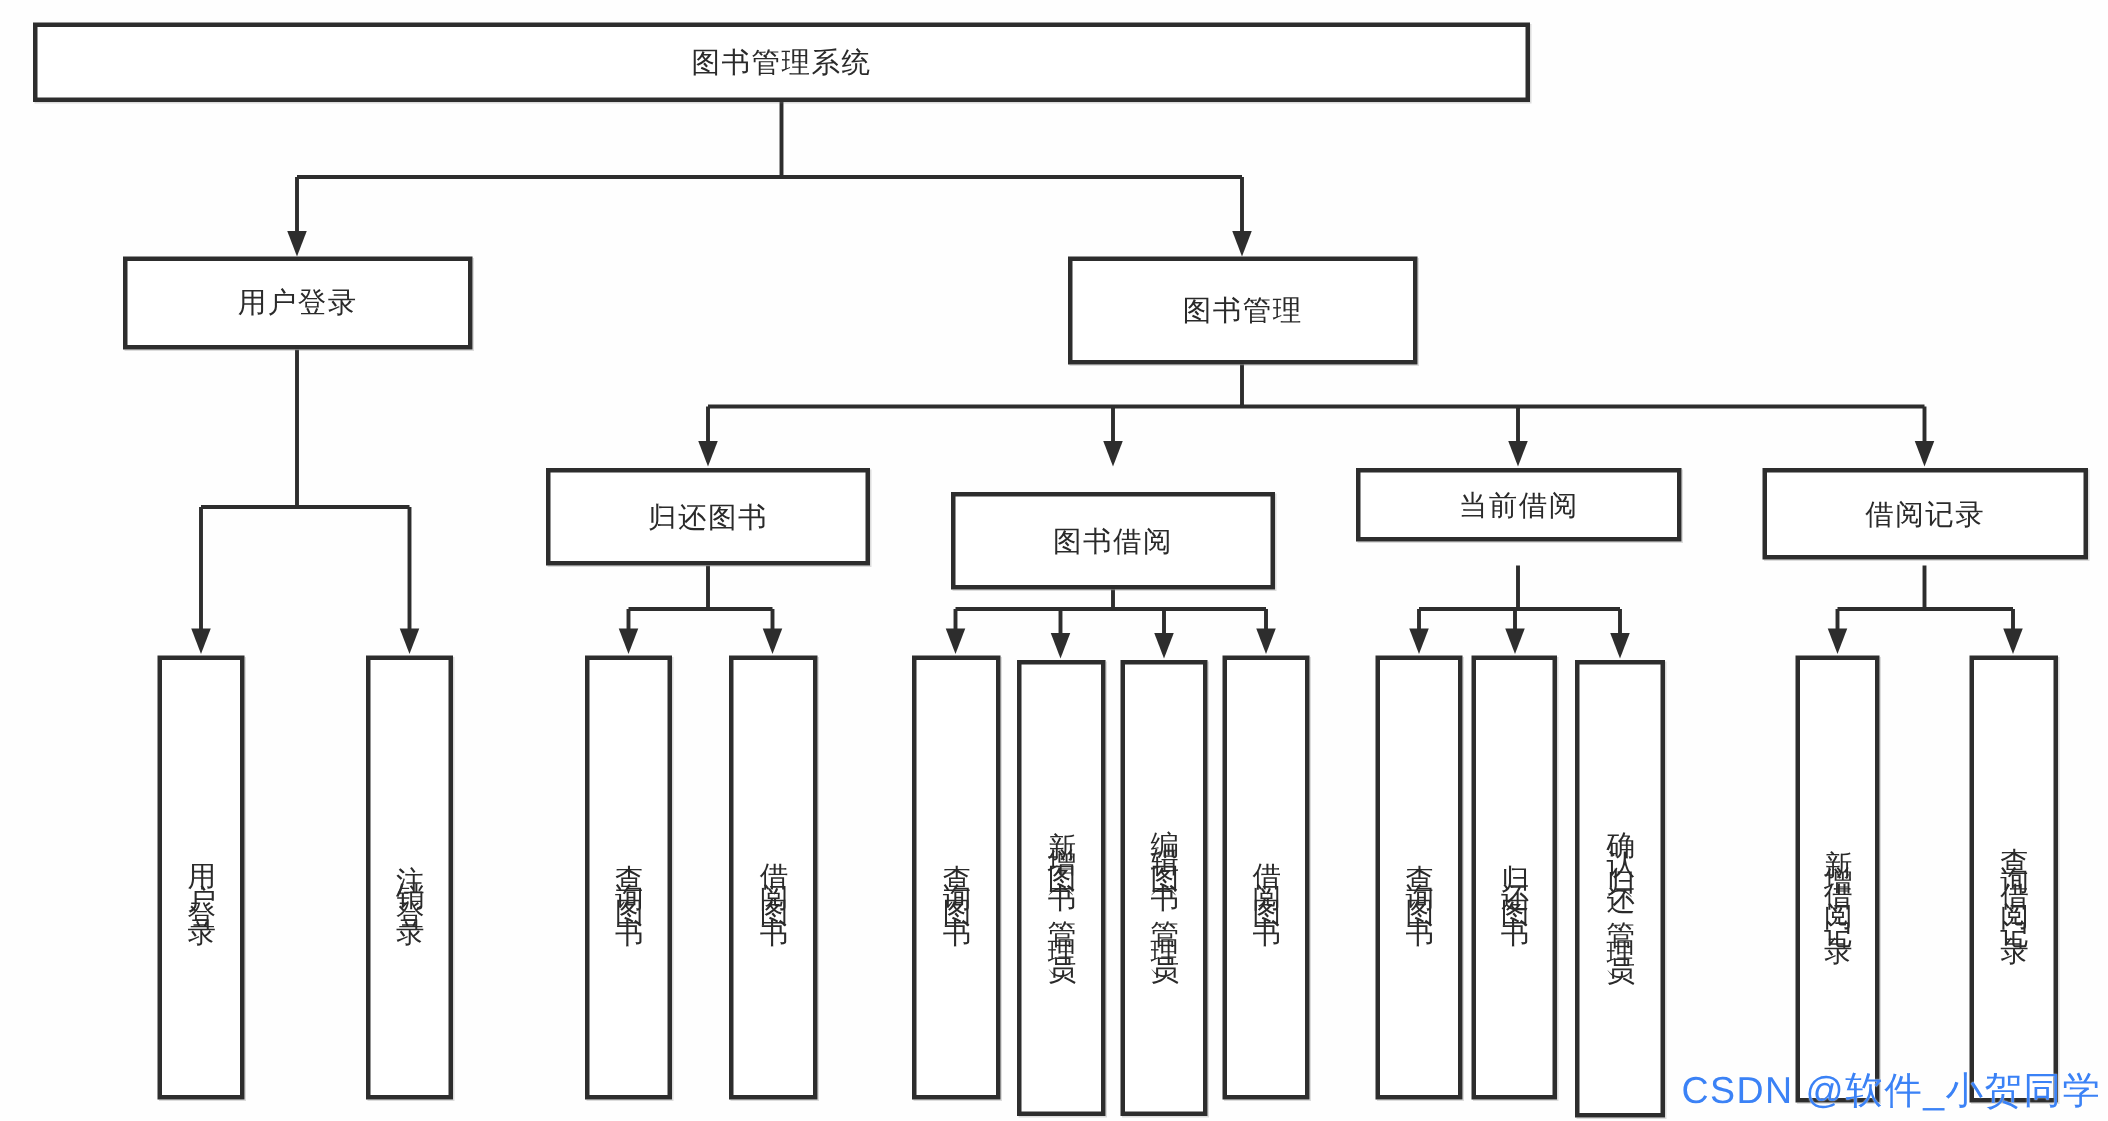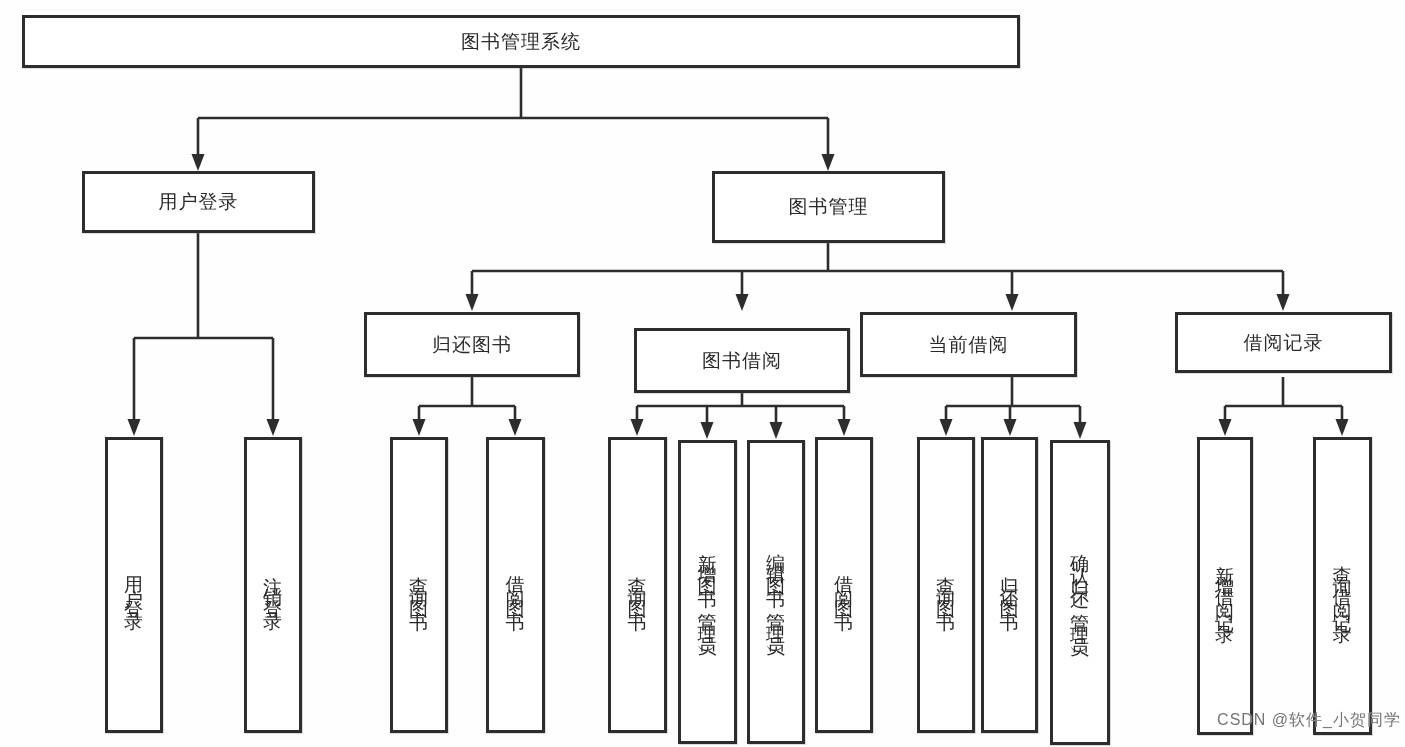--- a/index.html
+++ b/index.html
@@ -13,21 +13,21 @@
     display:flex;align-items:center;justify-content:center;
     font-size:19px;letter-spacing:1px;color:#2a2a2a;
     box-shadow:1px 1px 0 rgba(120,120,120,.25);
   }
   .vbox span{
     writing-mode:vertical-rl;text-orientation:mixed;
     letter-spacing:12px;line-height:1.0;white-space:nowrap;
   }
   #watermark{
     position:absolute;right:4px;top:710px;
-    font-size:16px;color:#737373;letter-spacing:1px;
+    font-size:25px;color:#3b82f6;letter-spacing:1px;
     text-shadow:0 0 1px #ffffff;
   }
 </style>
 </head>
 <body>
 
 <div id="canvas">
 
   <svg id="wires" width="1405" height="747" viewBox="0 0 1405 747" xmlns="http://www.w3.org/2000/svg">
     <g stroke="#2d2d2d" stroke-width="2.6" fill="none">
@@ -62,21 +62,21 @@
     </g>
   </svg>
 
   <div class="box" style="left:22px;top:15px;width:998px;height:53px">图书管理系统</div>
 
   <div class="box" style="left:82px;top:171px;width:233px;height:62px">用户登录</div>
   <div class="box" style="left:712px;top:171px;width:233px;height:72px">图书管理</div>
 
   <div class="box" style="left:364px;top:312px;width:216px;height:65px">归还图书</div>
   <div class="box" style="left:634px;top:328px;width:216px;height:65px">图书借阅</div>
-  <div class="box" style="left:860px;top:312px;width:217px;height:65px">当前借阅</div>
+  <div class="box" style="left:904px;top:312px;width:217px;height:49px">当前借阅</div>
   <div class="box" style="left:1175px;top:312px;width:217px;height:61px">借阅记录</div>
 
   <div class="box vbox" style="left:105px;top:437px;width:58px;height:296px">
     <span>用户登录</span>
   </div>
   <div class="box vbox" style="left:244px;top:437px;width:58px;height:296px">
     <span>注销登录</span>
   </div>
 
   <div class="box vbox" style="left:390px;top:437px;width:58px;height:296px">

